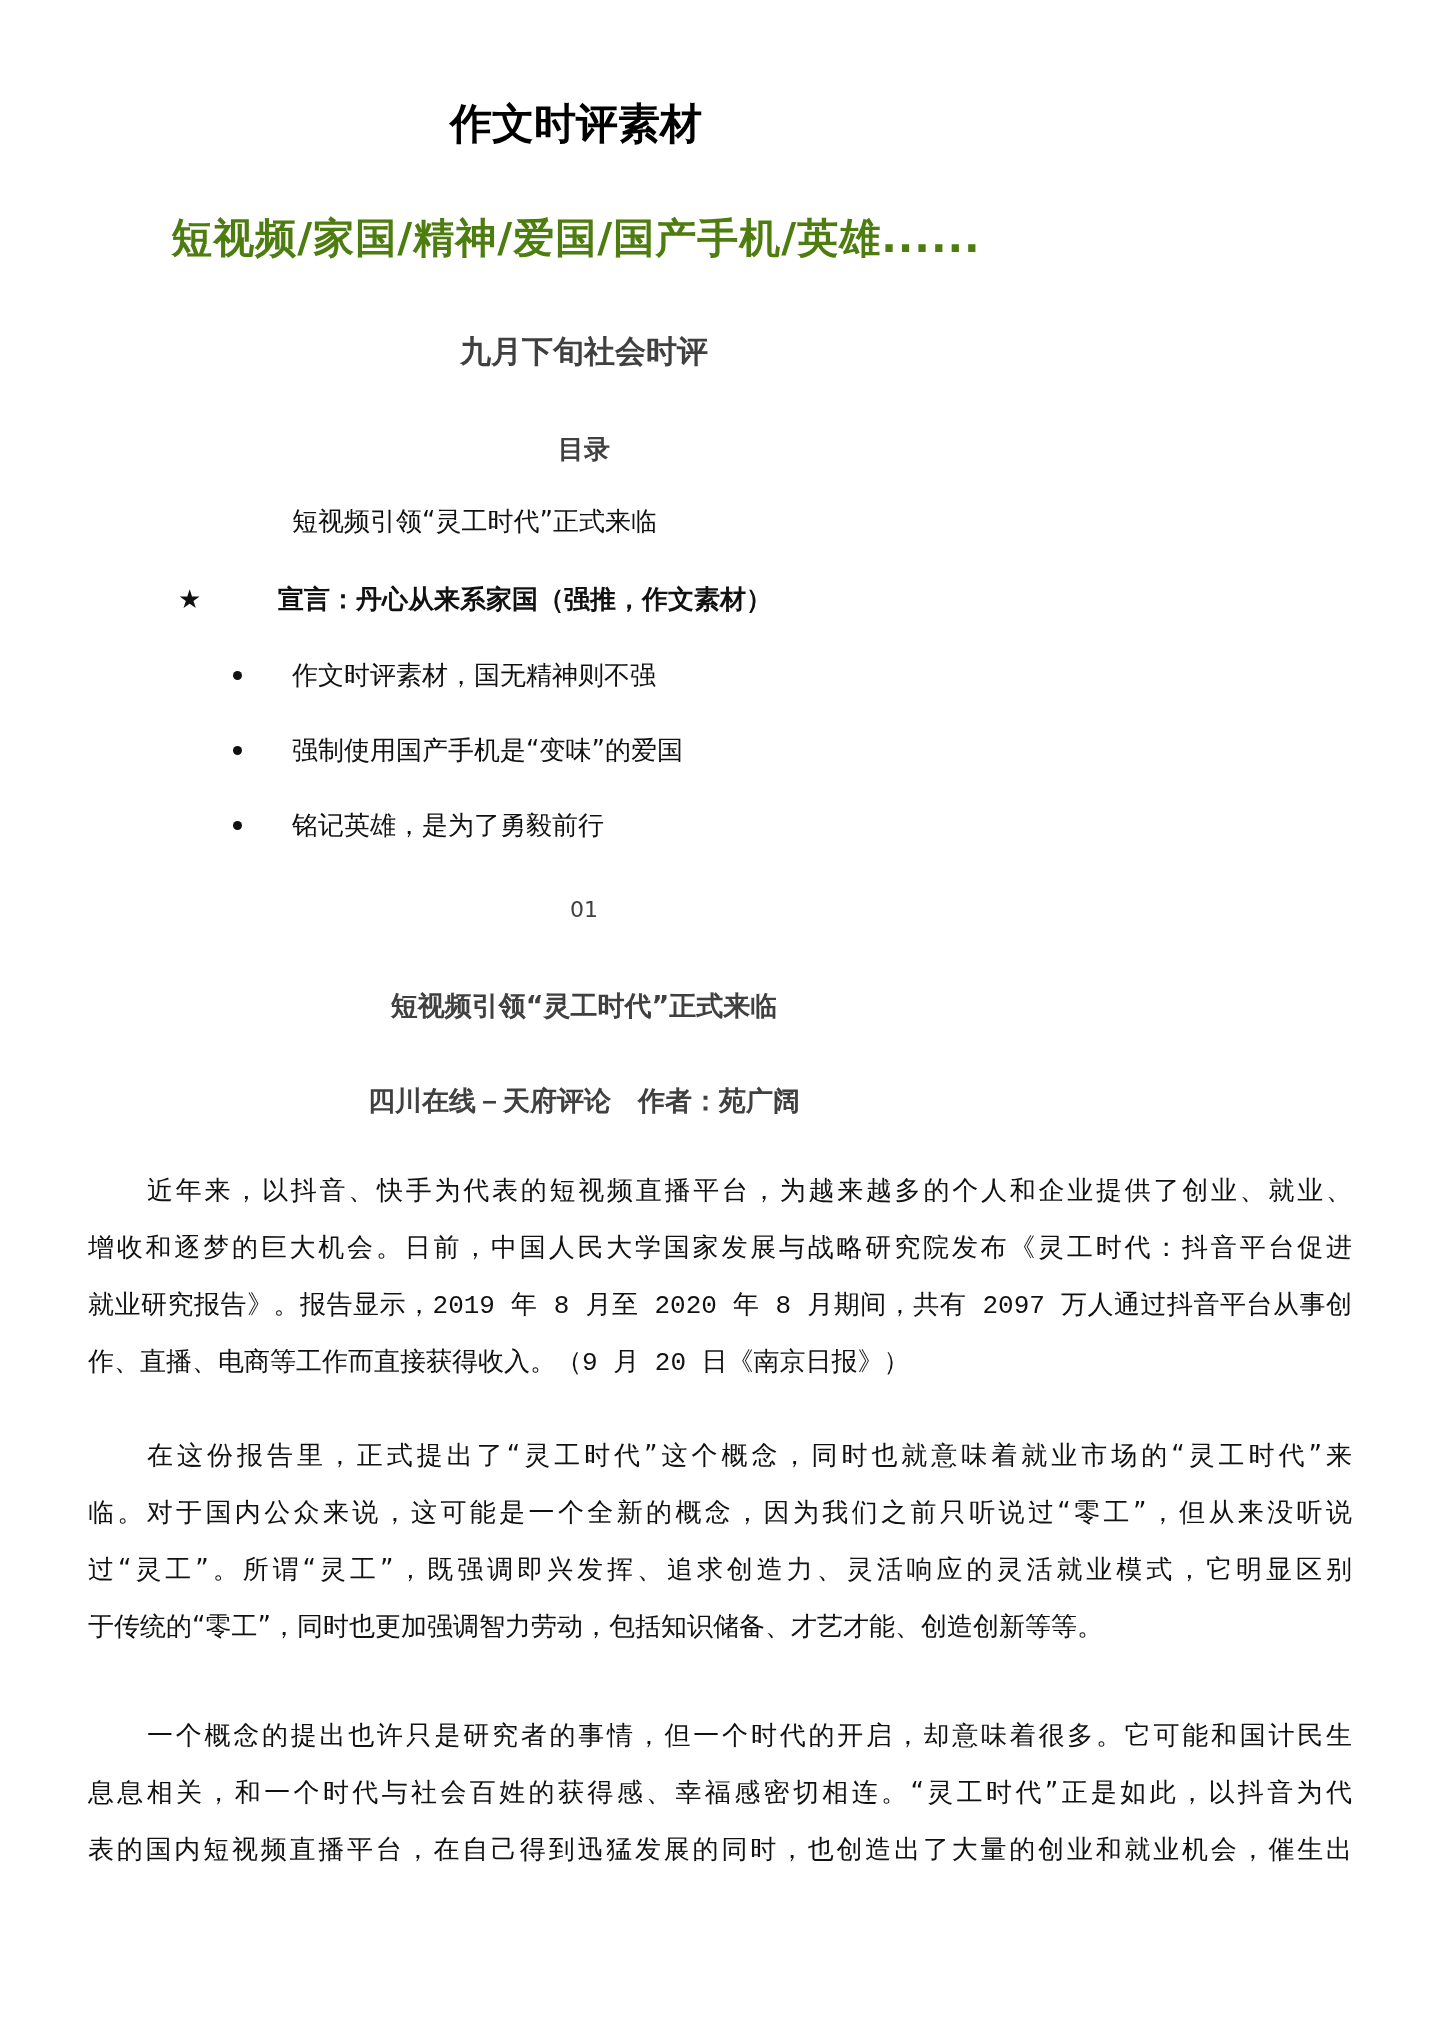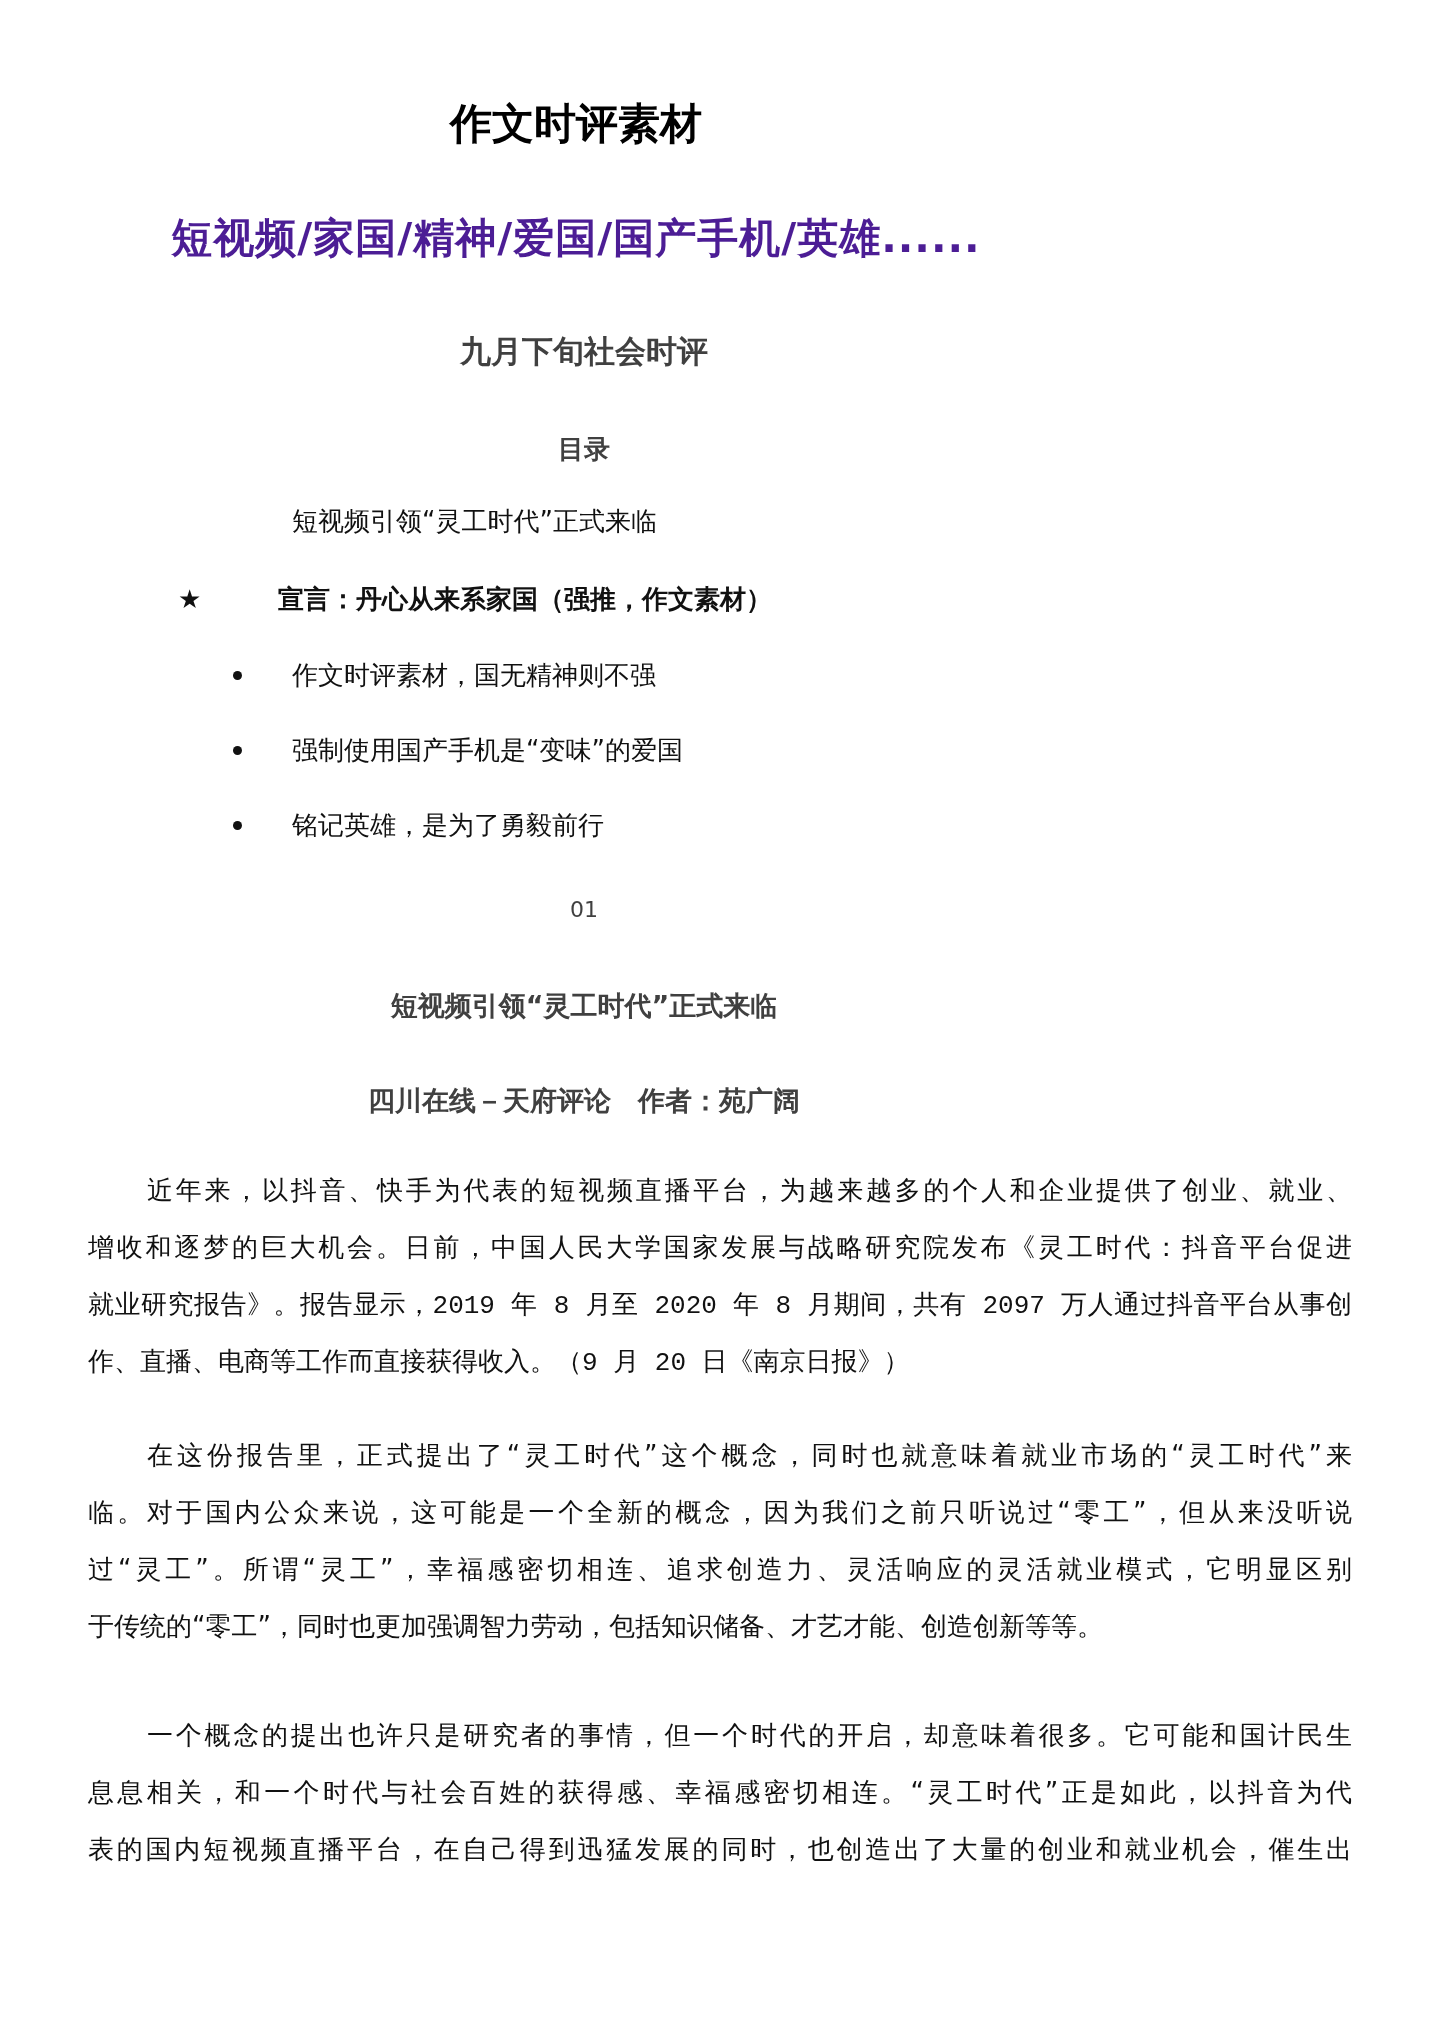--- a/index.html
+++ b/index.html
@@ -1,21 +1,21 @@
 <!DOCTYPE html>
 <html><head>
 <meta charset="utf-8">
 <style>
   html, body { margin: 0; padding: 0; background: #ffffff; }
   body { width: 1440px; height: 2036px; position: relative; overflow: hidden;
          font-family: "DejaVu Sans", "Liberation Sans", sans-serif; color: #111111; }
   .abs { position: absolute; white-space: nowrap; }
   .center { left: 0; width: 1152px; text-align: center; }
   .title { top: 98px; font-size: 42px; font-weight: bold; line-height: 52px; color: #000; }
-  .subtitle { top: 212px; font-size: 41px; font-weight: bold; line-height: 52px; color: #4c1d95; letter-spacing: 1px; }
+  .subtitle { top: 212px; font-size: 41px; font-weight: bold; line-height: 52px; color: #4d7c0f; letter-spacing: 1px; }
   .red { color: #404040; padding-left: 8px; }
   .section-title { top: 330px; font-size: 31px; font-weight: bold; line-height: 42px; }
   .toc-heading { top: 431px; font-size: 26px; font-weight: bold; line-height: 36px; }
   .toc-item { font-size: 26px; line-height: 36px; left: 292px; }
   .toc-star { font-size: 26px; line-height: 36px; left: 178px; top: 581px; font-weight: bold; }
   .toc-star-text { left: 230px; top: 581px; font-size: 26px; line-height: 36px; font-weight: bold; margin-left: 48px; }
   .bullet { position: absolute; left: 233px; width: 9px; height: 9px; border-radius: 50%; background: #111; }
   .num { top: 895px; font-size: 22px; line-height: 30px; }
   .article-title { top: 988px; font-size: 27px; font-weight: bold; line-height: 36px; }
   .article-source { top: 1083px; font-size: 27px; font-weight: bold; line-height: 36px; }
@@ -56,21 +56,21 @@
 <div class="body-text" style="top:1164px;font-family:Liberation Mono, monospace;">
   <span class="line indent">近年来，以抖音、快手为代表的短视频直播平台，为越来越多的个人和企业提供了创业、就业、</span>
   <span class="line">增收和逐梦的巨大机会。日前，中国人民大学国家发展与战略研究院发布《灵工时代：抖音平台促进</span>
   <span class="line">就业研究报告》。报告显示，2019 年 8 月至 2020 年 8 月期间，共有 2097 万人通过抖音平台从事创</span>
   <span class="line last">作、直播、电商等工作而直接获得收入。（9 月 20 日《南京日报》）</span>
 </div>
 
 <div class="body-text" style="top:1427px;">
   <span class="line indent">在这份报告里，正式提出了“灵工时代”这个概念，同时也就意味着就业市场的“灵工时代”来</span>
   <span class="line">临。对于国内公众来说，这可能是一个全新的概念，因为我们之前只听说过“零工”，但从来没听说</span>
-  <span class="line">过“灵工”。所谓“灵工”，幸福感密切相连、追求创造力、灵活响应的灵活就业模式，它明显区别</span>
+  <span class="line">过“灵工”。所谓“灵工”，既强调即兴发挥、追求创造力、灵活响应的灵活就业模式，它明显区别</span>
   <span class="line last">于传统的“零工”，同时也更加强调智力劳动，包括知识储备、才艺才能、创造创新等等。</span>
 </div>
 
 <div class="body-text" style="top:1707px;">
   <span class="line indent">一个概念的提出也许只是研究者的事情，但一个时代的开启，却意味着很多。它可能和国计民生</span>
   <span class="line">息息相关，和一个时代与社会百姓的获得感、幸福感密切相连。“灵工时代”正是如此，以抖音为代</span>
   <span class="line">表的国内短视频直播平台，在自己得到迅猛发展的同时，也创造出了大量的创业和就业机会，催生出</span>
 </div>
 
 </body></html>

